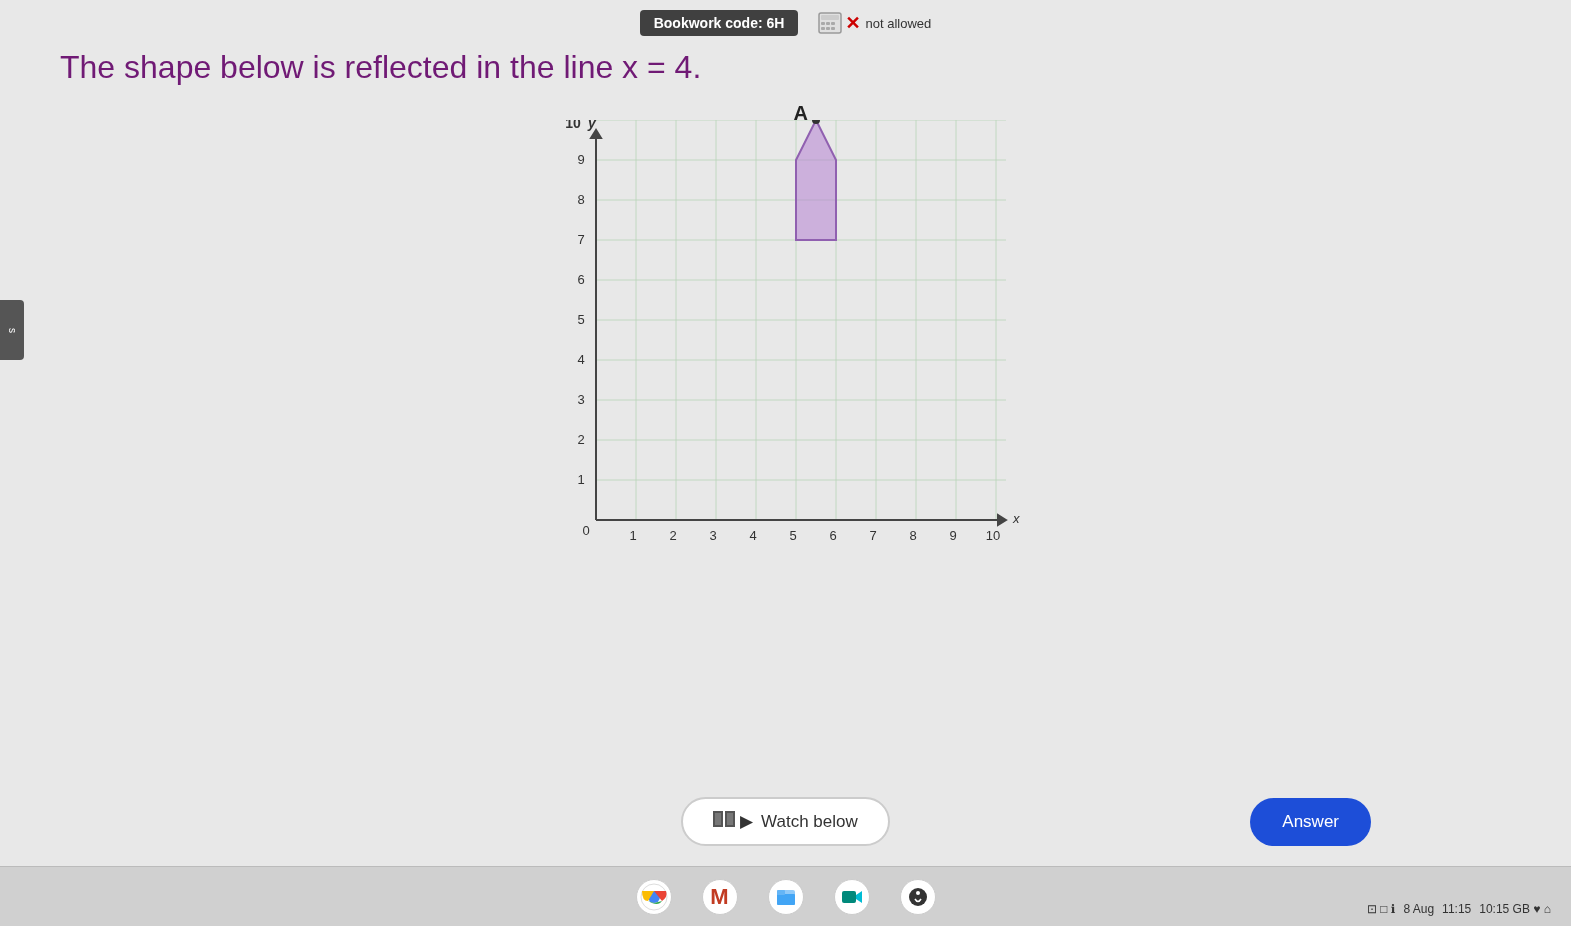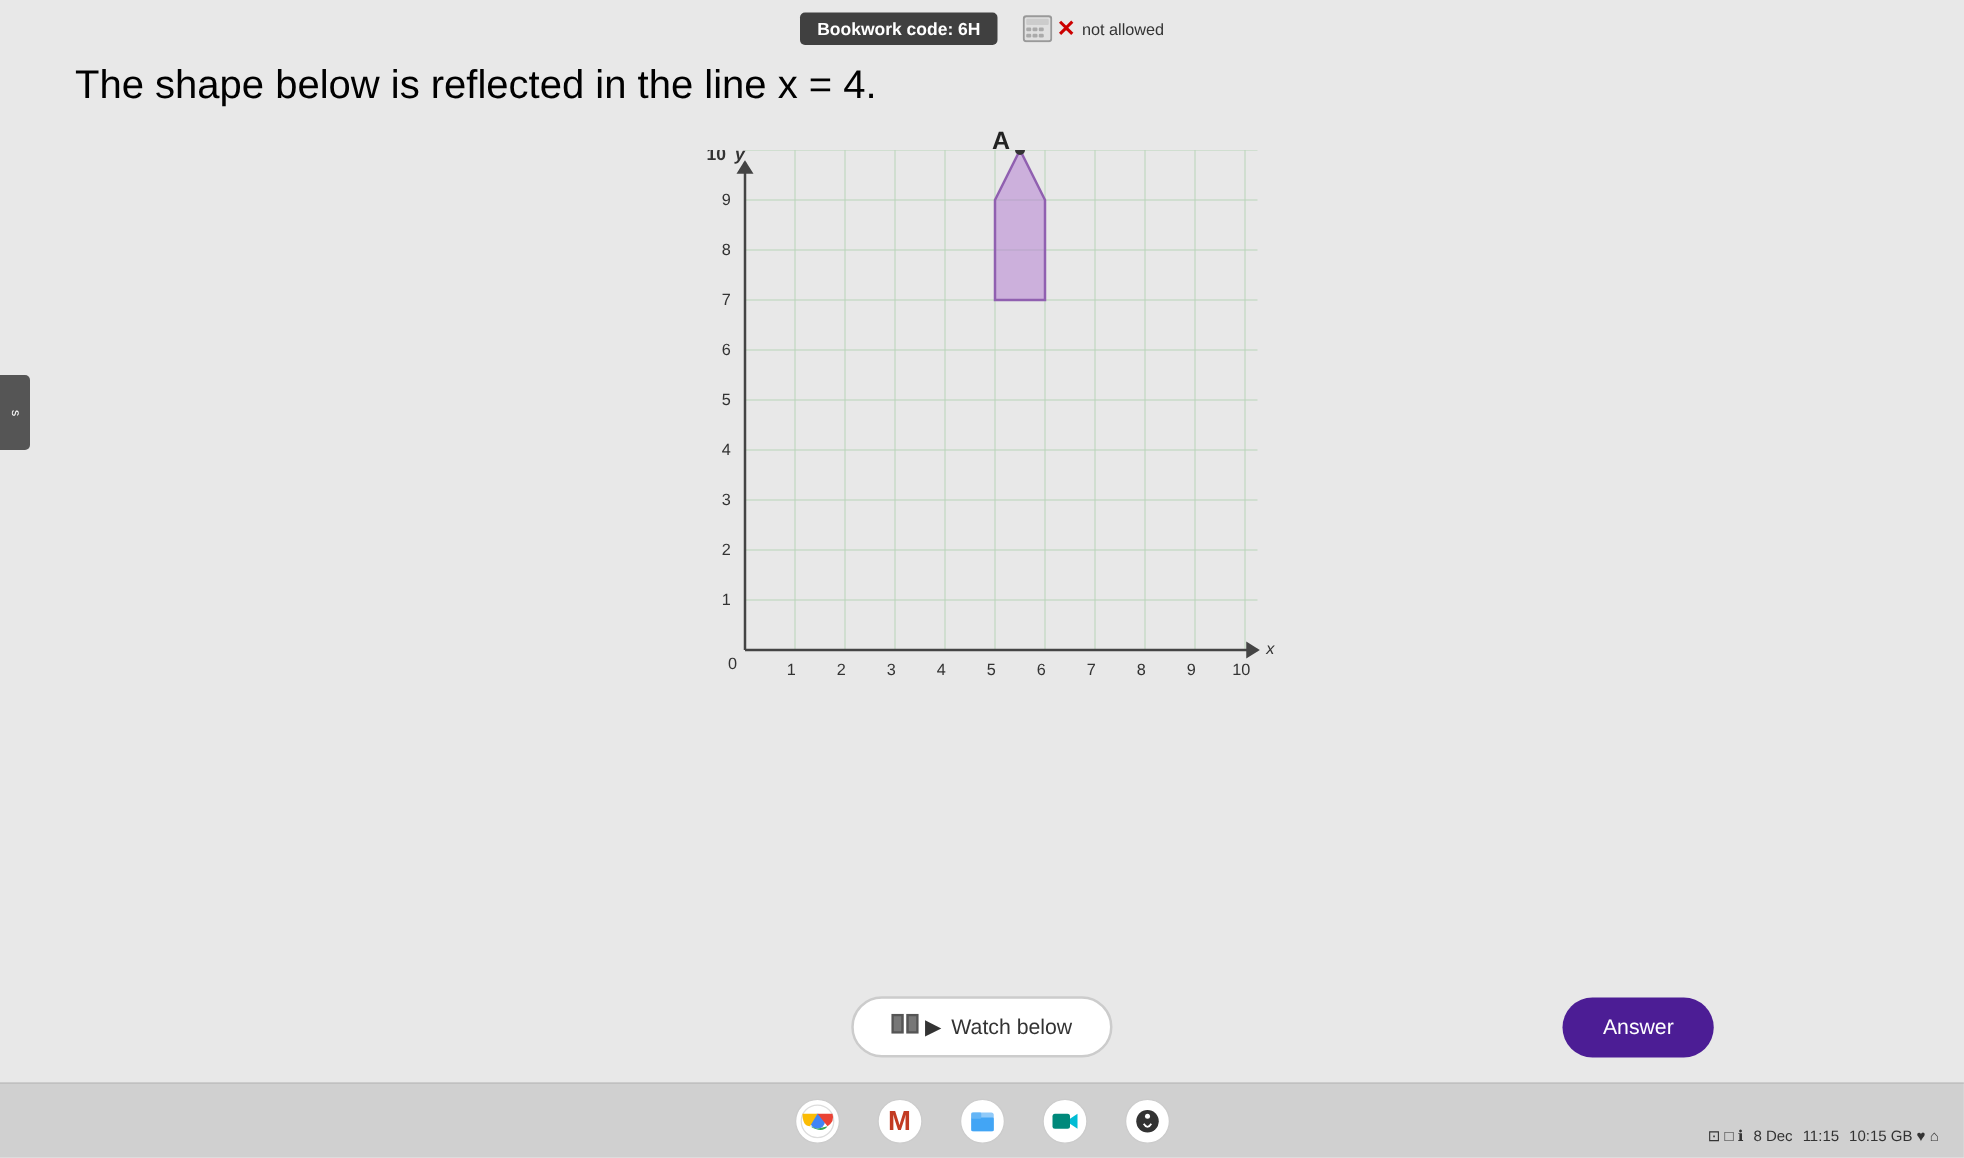--- a/index.html
+++ b/index.html
@@ -56,21 +56,21 @@
     .main-content {
       position: absolute;
       top: 45px;
       left: 60px;
       right: 60px;
     }
 
     .question-title {
       font-size: 32px;
       font-weight: 400;
-      color: #000000;
+      color: #701a75;
       margin-bottom: 30px;
       line-height: 1.4;
     }
 
     .question-sub {
       font-size: 28px;
       font-weight: 400;
       color: #111;
       margin-bottom: 20px;
       line-height: 1.4;
@@ -115,21 +115,21 @@
       cursor: pointer;
       display: flex;
       align-items: center;
       gap: 8px;
     }
 
     .answer-btn {
       position: absolute;
       bottom: 80px;
       right: 200px;
-      background: #4c1d95;
+      background: #1d4ed8;
       color: white;
       border: none;
       border-radius: 25px;
       padding: 14px 32px;
       font-size: 17px;
       cursor: pointer;
     }
 
     .taskbar {
       position: absolute;
@@ -350,16 +350,16 @@
     <svg width="22" height="22" viewBox="0 0 22 22">
       <circle cx="11" cy="11" r="9" fill="#333"></circle>
       <circle cx="11" cy="7" r="2" fill="white"></circle>
       <path d="M8 13 Q11 18 14 13" stroke="white" stroke-width="1.5" fill="none"></path>
     </svg>
   </div>
 </div>
 
 <div class="system-tray">
   <span>⊡ □ ℹ</span>
-  <span>8 Dec</span>
+  <span>8 Aug</span>
   <span>11:15</span>
   <span>10:15 GB ♥ ⌂</span>
 </div>
 
 </body></html>

